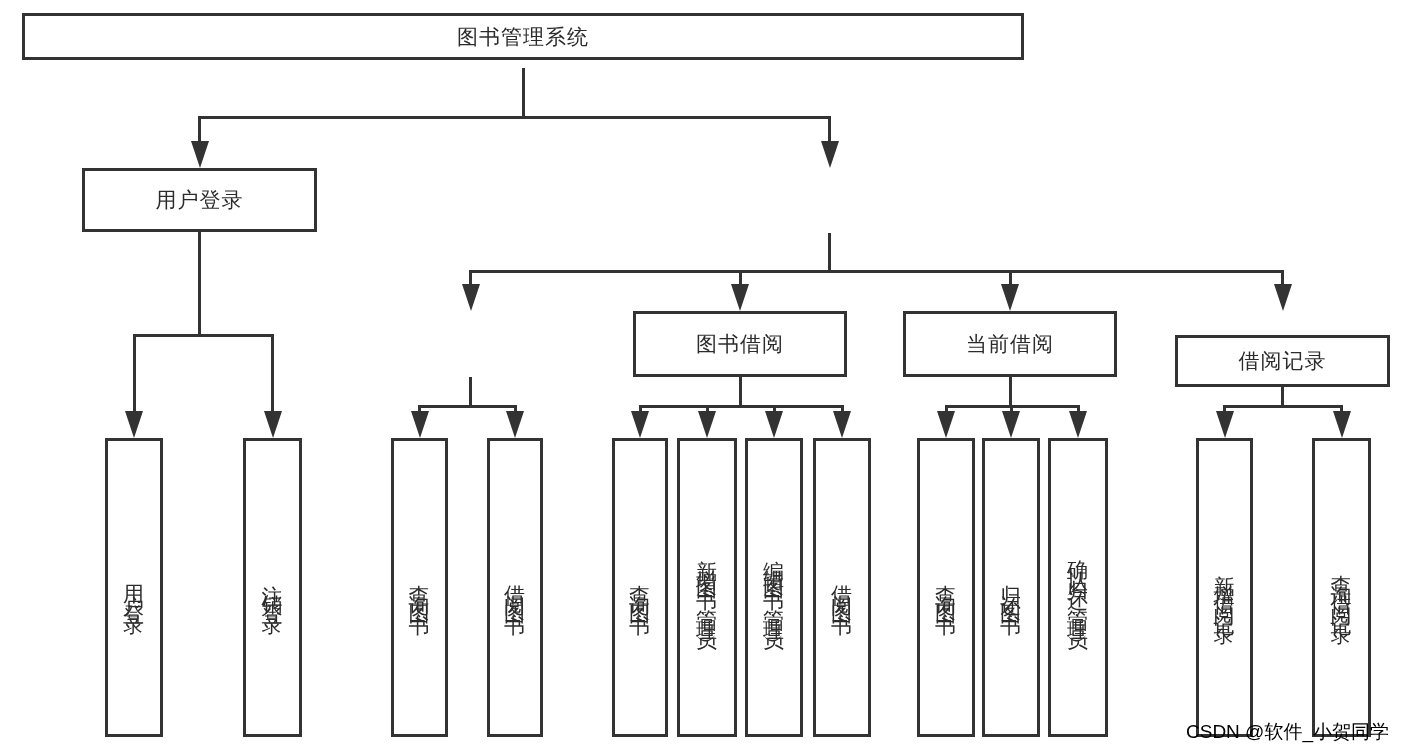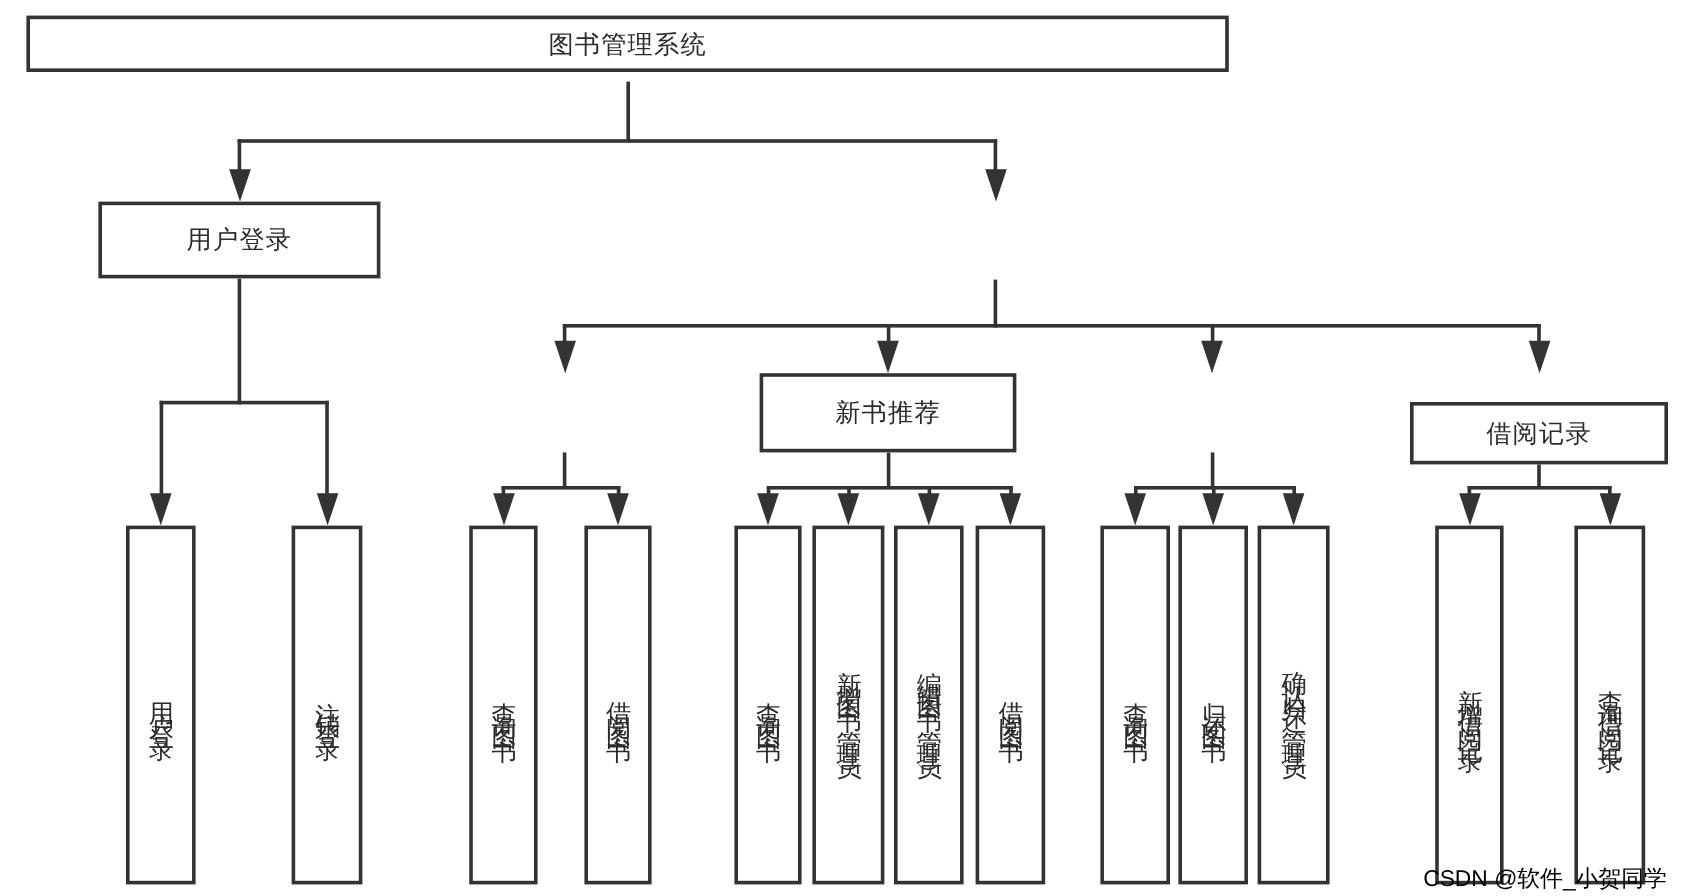--- a/index.html
+++ b/index.html
@@ -53,21 +53,22 @@
   <div class="hline" style="left:469px;    top:269.5px; width:815px;"></div>
   <div class="vline" style="left:469px;    top:269.5px; height:18px;"></div>
   <div class="arrow" style="left:461.5px;  top:284px;"></div>
   <div class="vline" style="left:738.5px;  top:269.5px; height:18px;"></div>
   <div class="arrow" style="left:731px;    top:284px;"></div>
   <div class="vline" style="left:1008.5px; top:269.5px; height:18px;"></div>
   <div class="arrow" style="left:1001px;   top:284px;"></div>
   <div class="vline" style="left:1281px;   top:269.5px; height:18px;"></div>
   <div class="arrow" style="left:1273.5px; top:284px;"></div>
 
-  <div class="box hbox" style="left:633px;  top:311px; width:214px; height:66px;">新书推荐</div>
+  <div class="box hbox" style="left:633px;  top:311px; width:214px; height:66px;">图书借阅</div>
+  <div class="box hbox" style="left:903px;  top:311px; width:214px; height:66px;">当前借阅</div>
   <div class="box hbox" style="left:1175px; top:311px; width:215px; height:52px;margin-top:24px;">借阅记录</div>
 
   <div class="vline" style="left:469px;   top:377px;   height:30px;"></div>
   <div class="hline" style="left:418px;   top:404.5px; width:98.5px;"></div>
   <div class="vline" style="left:418px;   top:404.5px; height:9px;"></div>
   <div class="arrow" style="left:410.5px; top:411px;"></div>
   <div class="vline" style="left:513.5px; top:404.5px; height:9px;"></div>
   <div class="arrow" style="left:506px;   top:411px;"></div>
 
   <div class="vline" style="left:738.5px; top:377px;   height:30px;"></div>

